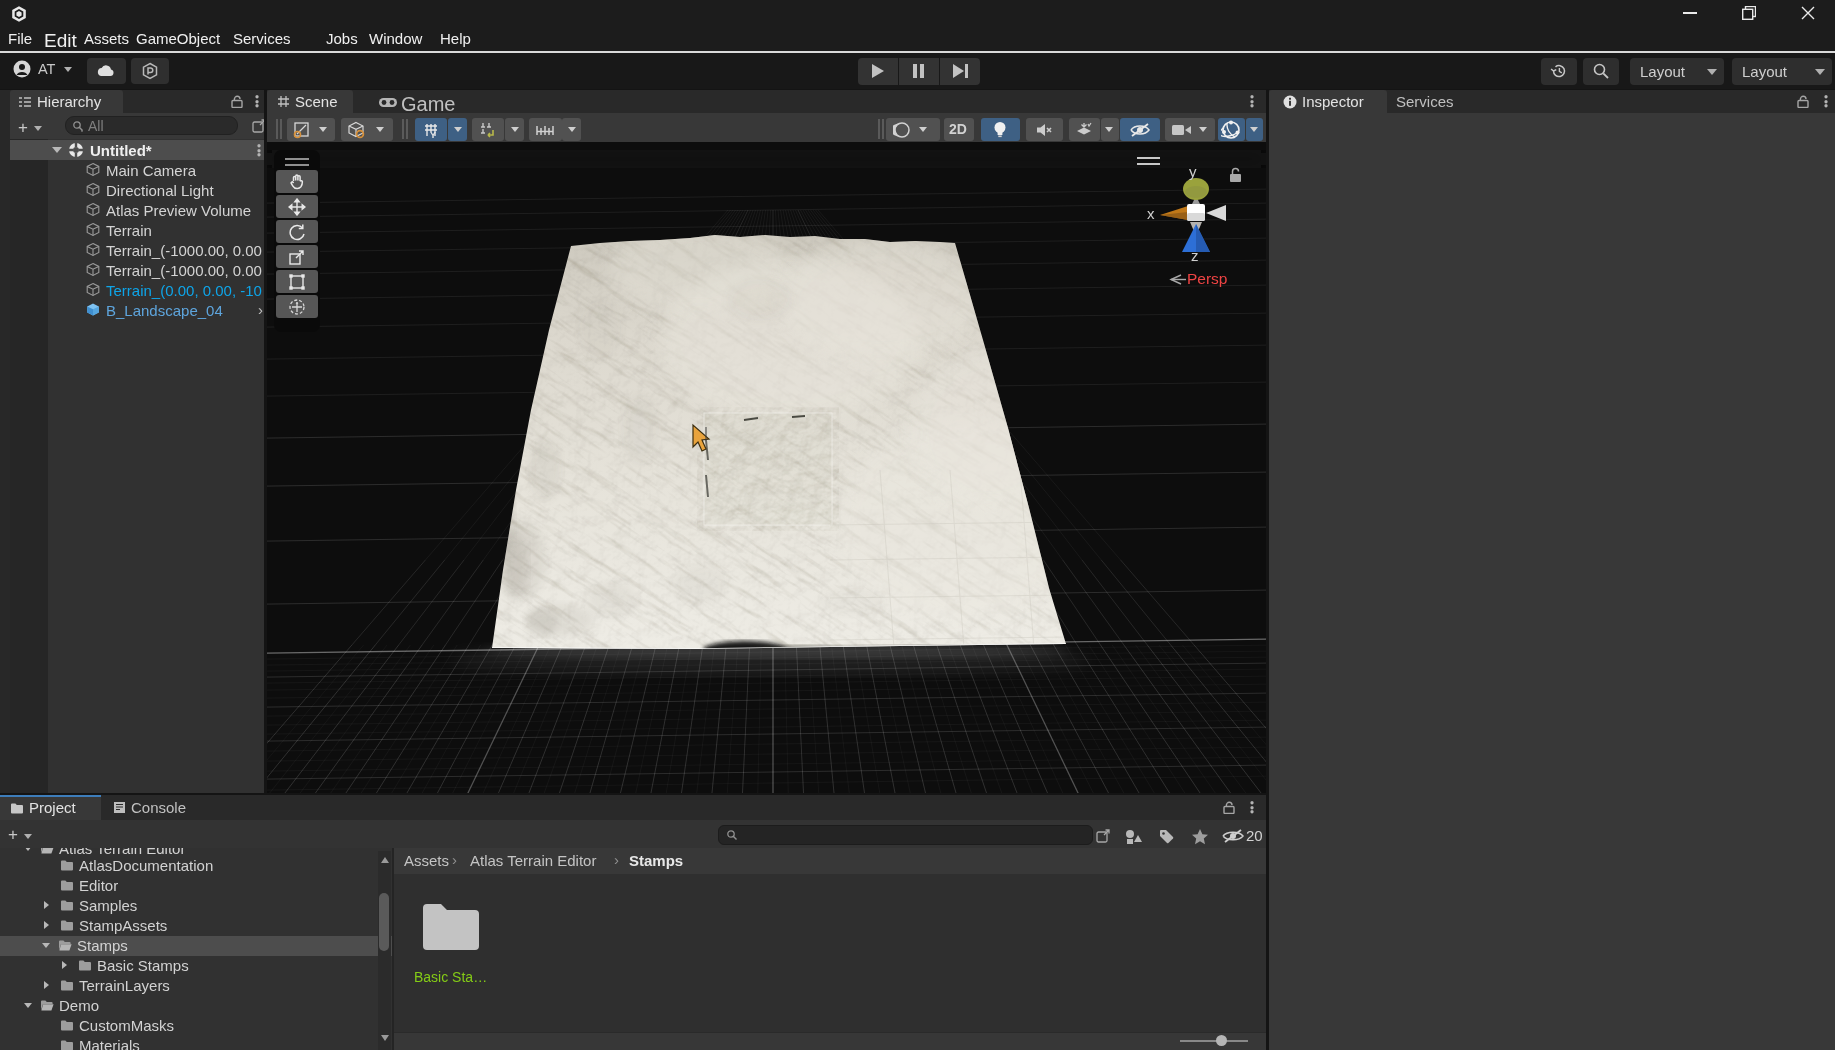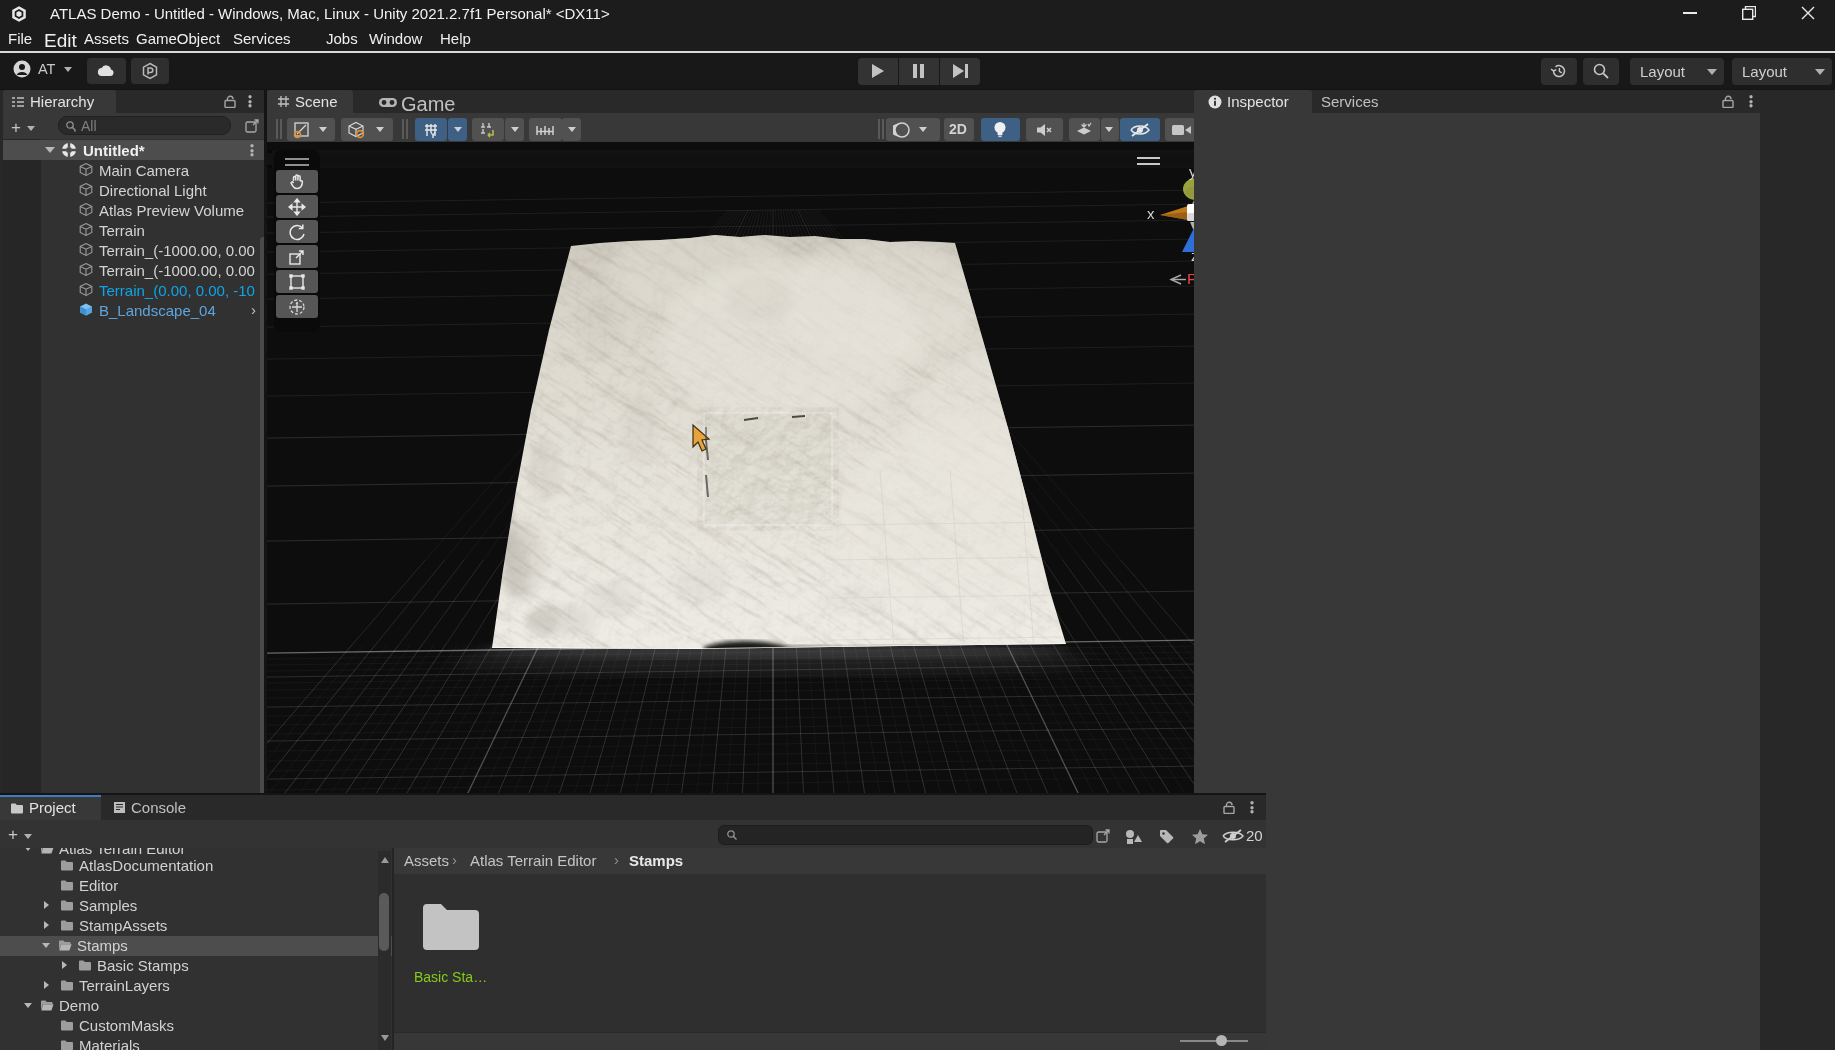--- a/index.html
+++ b/index.html
@@ -9,21 +9,20 @@
 </style></head><body>
 <div class="abs" style="left:0;top:0;width:1835px;height:27px;background:#1c1c1c">
 <svg width="22" height="22" viewBox="0 0 22 22" style="position:absolute;left:8px;top:3px">
       <g fill="none" stroke="#cfcfcf" stroke-width="1.2">
         <circle cx="11" cy="11" r="9" fill="#1d1d1d" stroke="none"></circle>
         <path d="M11,3.2 L17.8,7.1 L17.8,14.9 L11,18.8 L4.2,14.9 L4.2,7.1 Z" fill="#e8e8e8" stroke="none"></path>
         <path d="M11,6 L15.3,8.5 L15.3,13.5 L11,16 L6.7,13.5 L6.7,8.5 Z" fill="#1d1d1d" stroke="none"></path>
         <path d="M11,8 L13.6,9.5 L13.6,12.5 L11,14 L8.4,12.5 L8.4,9.5 Z" fill="#e8e8e8" stroke="none"></path>
       </g>
     </svg>
-<div class="abs" style="left:50px;top:5px;font-size:15px;color:#f2f2f2">ATLAS Demo - Untitled - Windows, Mac, Linux - Unity 2021.2.7f1 Personal* &lt;DX11&gt;</div>
 <div class="abs" style="left:1683px;top:12px;width:14px;height:2px;background:#eaeaea"></div>
 <svg width="14" height="14" viewBox="0 0 14 14" style="position:absolute;left:1742px;top:6px">
       <rect x="3.5" y="0.5" width="10" height="10" fill="none" stroke="#eaeaea" stroke-width="1.4"></rect>
       <rect x="0.7" y="3.3" width="10" height="10" fill="#1c1c1c" stroke="#eaeaea" stroke-width="1.4"></rect>
     </svg>
 <svg width="14" height="14" viewBox="0 0 14 14" style="position:absolute;left:1801px;top:6px">
       <path d="M1,1 L13,13 M13,1 L1,13" stroke="#eaeaea" stroke-width="1.4"></path>
     </svg>
 </div>
 <div class="abs" style="left:0;top:27px;width:1835px;height:24px;background:#1c1c1c">
@@ -73,21 +72,21 @@
       <line x1="11.3" y1="11.3" x2="16" y2="16" stroke="#c6c6c6" stroke-width="1.8"></line>
     </svg>
 <div class="abs" style="left:1630px;top:5px;width:94px;height:27px;background:#2e2e2e;border-radius:4px"></div>
 <div class="abs" style="left:1640px;top:10px;font-size:15px;color:#cfcfcf">Layout</div>
 <div class="fold" style="left:1707px;top:16px;border-top:6px solid #b0b0b0;border-left:5px solid transparent;border-right:5px solid transparent;"></div>
 <div class="abs" style="left:1732px;top:5px;width:100px;height:27px;background:#2e2e2e;border-radius:4px"></div>
 <div class="abs" style="left:1742px;top:10px;font-size:15px;color:#cfcfcf">Layout</div>
 <div class="fold" style="left:1815px;top:16px;border-top:6px solid #b0b0b0;border-left:5px solid transparent;border-right:5px solid transparent;"></div>
 </div>
 <div class="abs" style="left:0;top:89px;width:1835px;height:1px;background:#141414"></div>
-<div class="abs" style="left:3px;top:90px;width:264px;height:913px;background:#313131;overflow:hidden">
+<div class="abs" style="left:10px;top:90px;width:264px;height:913px;background:#313131;overflow:hidden">
 <div class="abs" style="left:0;top:0;width:264px;height:23px;background:#292929"></div>
 <div class="abs" style="left:0;top:0;width:113px;height:23px;background:#383838;border-radius:3px 3px 0 0"></div>
 <svg width="14" height="12" viewBox="0 0 14 12" style="position:absolute;left:8px;top:6px">
       <path d="M1,2 h3 M1,6 h3 M1,10 h3 M6,2 h7 M6,6 h7 M6,10 h7" stroke="#c0c0c0" stroke-width="1.4"></path>
     </svg>
 <div class="abs" style="left:27px;top:3px;font-size:15px;color:#e3e3e3">Hierarchy</div>
 <svg width="13" height="13" viewBox="0 0 13 13" style="position:absolute;left:221px;top:5px">
       <rect x="1" y="5.5" width="10" height="7" rx="1" fill="none" stroke="#a5a5a5" stroke-width="1.4"></rect>
       <path d="M3.4,5.5 v-1.4 a2.8,2.8 0 0 1 5.6,0" fill="none" stroke="#a5a5a5" stroke-width="1.4"></path>
     </svg>
@@ -617,21 +616,21 @@
         <rect x="13.3" y="13.3" width="3.4" height="3.4" fill="#e8e8e8"></rect>
       </svg></div>
 <div class="abs" style="left:9px;top:205px;width:42px;height:23px;background:#565656;border-radius:3px"></div>
 <div style="position:absolute;left:21px;top:208px"><svg width="18" height="18" viewBox="0 0 18 18" style="">
         <circle cx="9" cy="9" r="7" fill="none" stroke="#d8d8d8" stroke-width="1.3" stroke-dasharray="3 2"></circle>
         <path d="M9,4 v10 M4,9 h10" stroke="#d8d8d8" stroke-width="1.3"></path>
         <path d="M9,4 l-1.4,1.8 h2.8 Z" fill="#d8d8d8"></path>
       </svg></div>
 </div>
 <div class="abs" style="left:1266px;top:90px;width:3px;height:960px;background:#141414"></div>
-<div class="abs" style="left:1194px;top:90px;width:566px;height:960px;background:#383838">
+<div class="abs" style="left:1269px;top:90px;width:566px;height:960px;background:#383838">
 <div class="abs" style="left:0;top:0;width:566px;height:23px;background:#292929"></div>
 <div class="abs" style="left:0;top:0;width:118px;height:23px;background:#383838;border-radius:3px 3px 0 0"></div>
 <svg width="14" height="14" viewBox="0 0 14 14" style="position:absolute;left:14px;top:5px">
       <circle cx="7" cy="7" r="6.5" fill="#e0e0e0"></circle>
       <rect x="6.1" y="5.8" width="1.8" height="5" fill="#292929"></rect>
       <rect x="6.1" y="2.8" width="1.8" height="1.9" fill="#292929"></rect>
     </svg>
 <div class="abs" style="left:33px;top:3px;font-size:15px;color:#e3e3e3">Inspector</div>
 <div class="abs" style="left:127px;top:3px;font-size:15px;color:#c0c0c0">Services</div>
 <svg width="13" height="13" viewBox="0 0 13 13" style="position:absolute;left:528px;top:5px">

